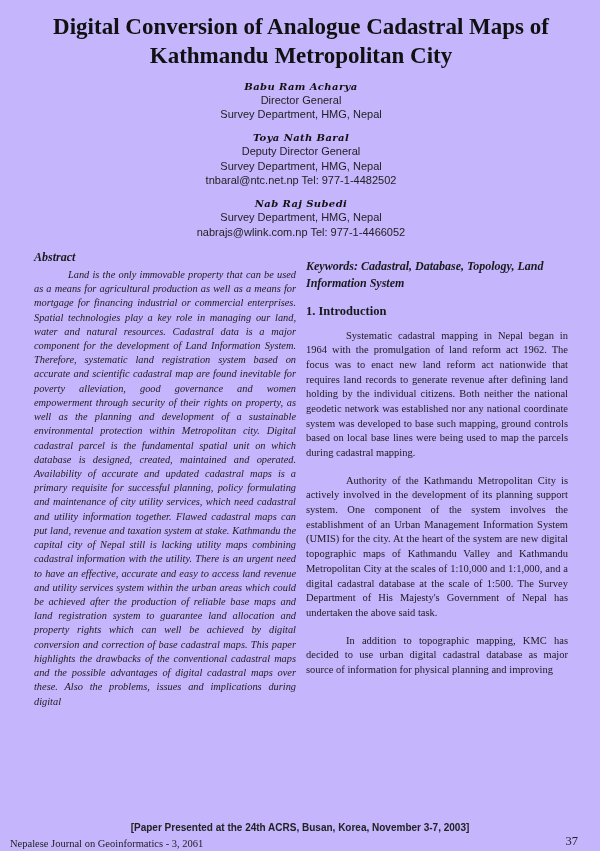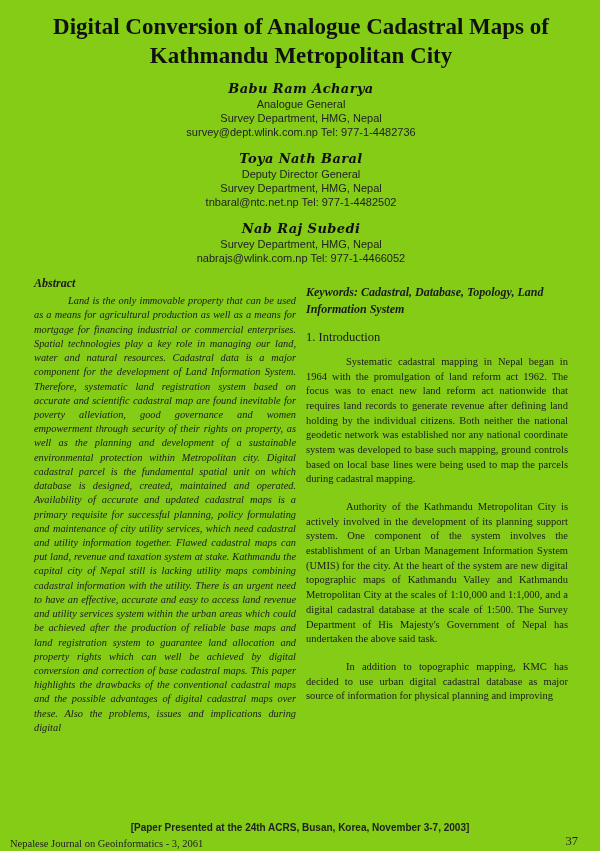--- a/index.html
+++ b/index.html
@@ -1,20 +1,20 @@
 <!DOCTYPE html>
 <html><head>
 <meta charset="utf-8">
 <style>
   html,body{margin:0;padding:0;background:#e8e8e6;}
   .page{
     position:relative;
     width:600px;height:851px;
     margin:0 auto;
-    background:#84cc16;
+    background:#c4b5fd;
     box-sizing:border-box;
     padding:10px 32px 0 34px;
     font-family:"Liberation Serif", serif;
     color:#1a1a1a;
     overflow:hidden;
   }
   .title{
     text-align:center;
     font-family:"Liberation Serif", serif;
     font-weight:bold;
@@ -22,21 +22,21 @@
     line-height:1.28;
     margin:2px 10px 10px 10px;
     color:#111;
   }
   .authors{text-align:center;}
   .author-block{margin-bottom:11px;}
   .author-name{
     font-family:"DejaVu Serif", serif;
     font-style:italic;
     font-weight:bold;
-    font-size:13px;
+    font-size:10px;
     letter-spacing:.4px;
     margin-bottom:1px;
     color:#111;
   }
   .author-line{
     font-family:"Liberation Sans", sans-serif;
     font-size:11px;
     line-height:1.3;
     color:#222;
   }
@@ -69,21 +69,21 @@
   }
   .keywords{
     font-style:italic;
     font-weight:bold;
     font-size:12px;
     line-height:1.4;
     margin-top:8px;
     text-align:left;
   }
   .section-heading{
-    font-weight:normal;
+    font-weight:bold;
     font-size:12.5px;
     margin:12px 0 10px 0;
   }
   .body-para{
     font-size:10.5px;
     line-height:1.4;
     text-align:justify;
     text-indent:40px;
     margin:0 0 13px 0;
     color:#1b1b1b;
@@ -122,23 +122,22 @@
 <body>
 
 <div class="page">
 
   <h1 class="title">Digital Conversion of Analogue Cadastral Maps of Kathmandu Metropolitan City</h1>
 
   <div class="authors">
 
     <div class="author-block">
       <div class="author-name">Babu Ram Acharya</div>
-      <div class="author-line">Analogue General</div>
+      <div class="author-line">Director General</div>
       <div class="author-line">Survey Department, HMG, Nepal</div>
-      <div class="author-line">survey@dept.wlink.com.np Tel: 977-1-4482736</div>
     </div>
 
     <div class="author-block">
       <div class="author-name">Toya Nath Baral</div>
       <div class="author-line">Deputy Director General</div>
       <div class="author-line">Survey Department, HMG, Nepal</div>
       <div class="author-line">tnbaral@ntc.net.np Tel: 977-1-4482502</div>
     </div>
 
     <div class="author-block">

